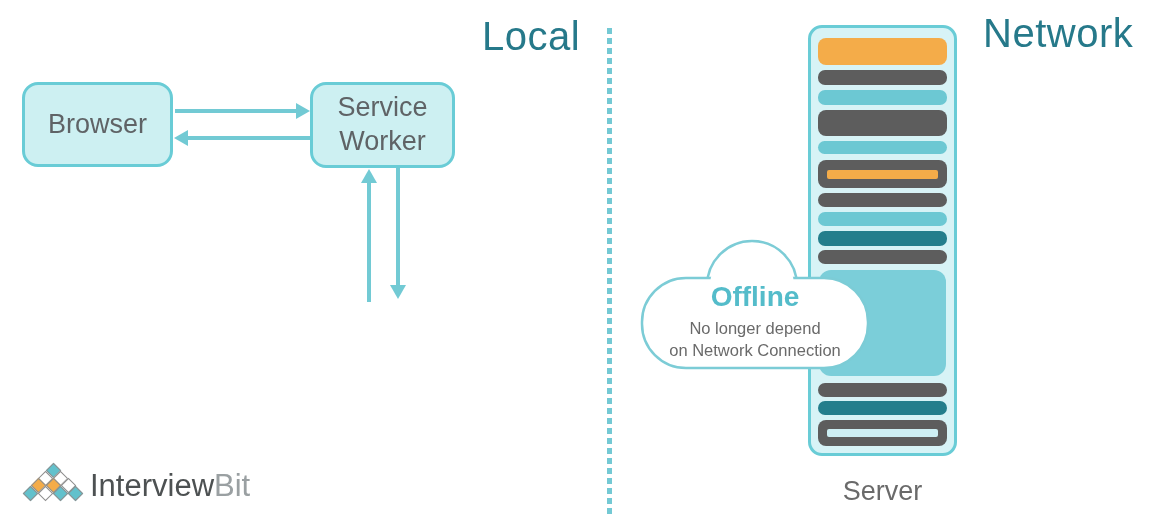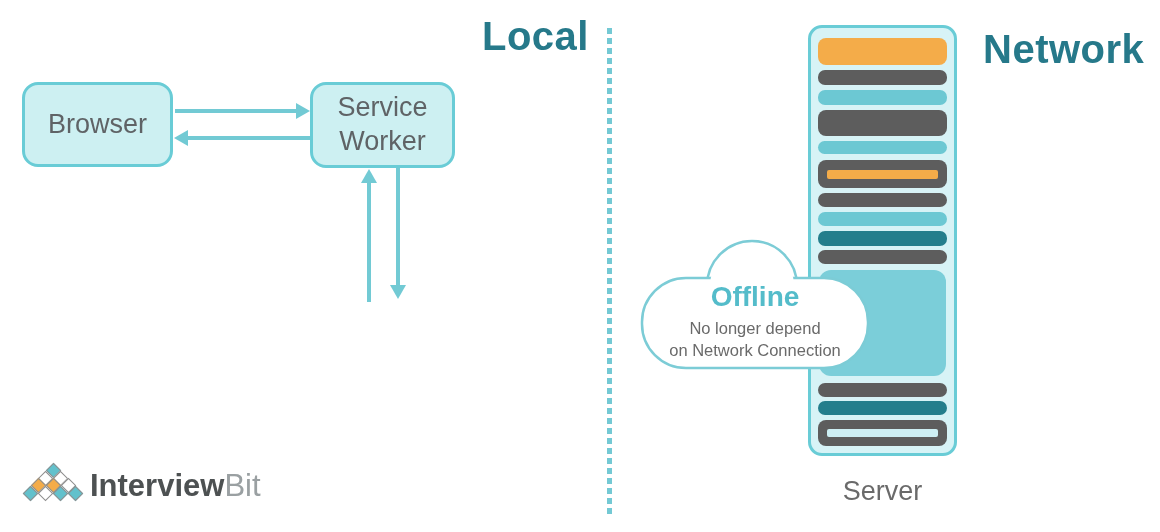--- a/index.html
+++ b/index.html
@@ -7,27 +7,27 @@
     position: relative;
     width: 1160px;
     height: 532px;
     background: #ffffff;
     overflow: hidden;
     font-family: "Liberation Sans", sans-serif;
   }
   .section-title {
     position: absolute;
     font-size: 40px;
-    font-weight: bold;
+    font-weight: normal;
     color: #26798a;
     line-height: 1;
     letter-spacing: 0.5px;
   }
   #title-local   { left: 482px; top: 16px; }
-  #title-network { left: 983px; top: 13px; margin-top: 16px; }
+  #title-network { left: 983px; top: 13px; }
 
   
   #divider {
     position: absolute;
     left: 607px; top: 28px;
     width: 5px; height: 490px;
     background: repeating-linear-gradient(
       to bottom, #74c9d4 0px, #74c9d4 6px, transparent 6px, transparent 10px);
   }
 
@@ -109,21 +109,21 @@
     width: 11px; height: 11px;
     transform: rotate(45deg);
     border: 1px solid #8e8e8e;
     box-sizing: border-box;
   }
   #logo-text {
     position: absolute; left: 66px; top: 5px;
     font-size: 31px;
     white-space: nowrap;
   }
-  #logo-text .bold  { font-weight: bold; color: #4d5152; text-align: center; }
+  #logo-text .bold  { font-weight: normal; color: #4d5152; text-align: center; }
   #logo-text .light { font-weight: normal; color: #9aa0a2; text-align: right; }
 </style>
 </head>
 <body>
 
 <div id="stage">
 
   <div id="title-local" class="section-title">Local</div>
   <div id="title-network" class="section-title">Network</div>
 

